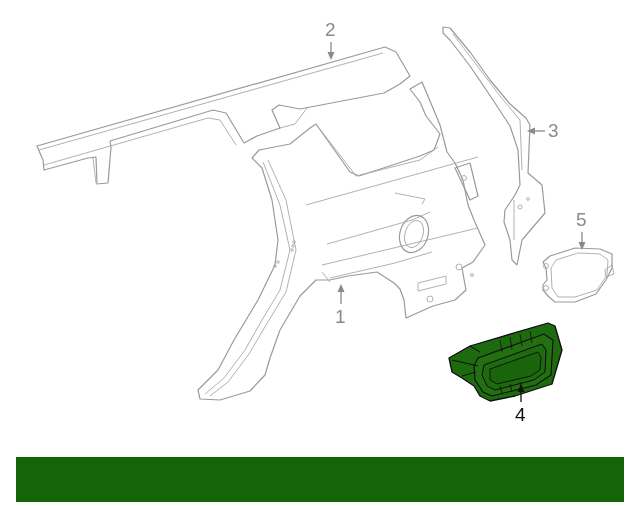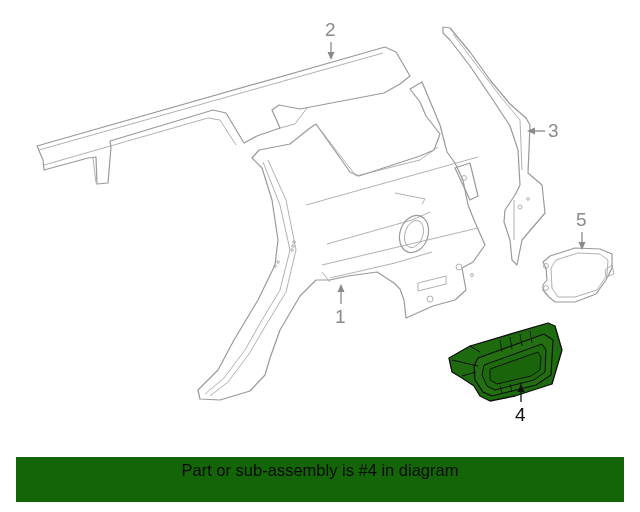--- a/index.html
+++ b/index.html
@@ -105,14 +105,13 @@
   </svg>
 
   <span class="callout" style="left:335px;top:307px;">1</span>
   <span class="callout" style="left:325px;top:20px;">2</span>
   <span class="callout" style="left:548px;top:121px;">3</span>
   <span class="callout hl" style="left:515px;top:405px;">4</span>
   <span class="callout" style="left:576px;top:210px;">5</span>
 </div>
 
 <div id="banner">
-  <div>Part or sub-assembly is #4 in diagram</div>
 </div>
 
 </body></html>

